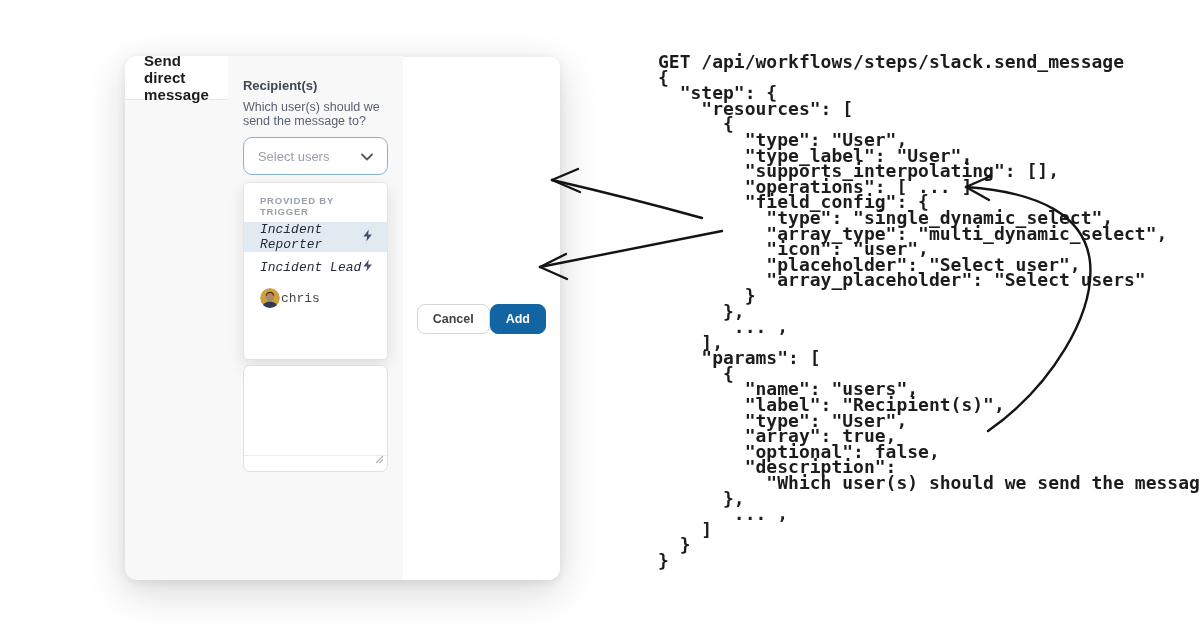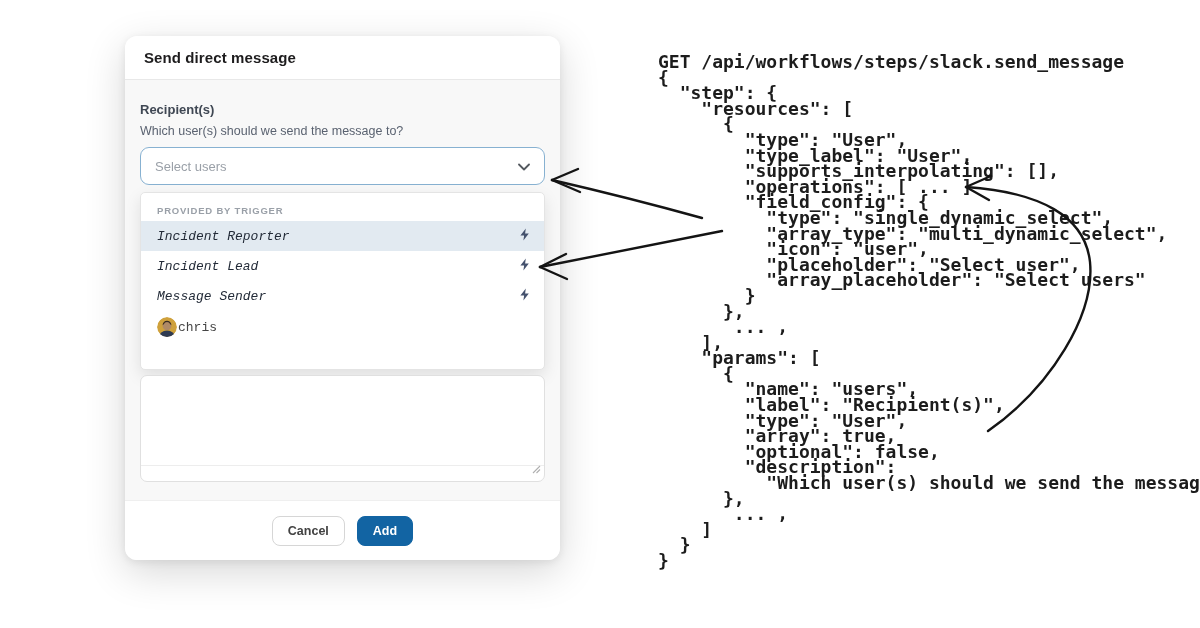--- a/index.html
+++ b/index.html
@@ -4,24 +4,24 @@
 <style>
   * { margin:0; padding:0; box-sizing:border-box; }
   html,body { background:#ffffff; }
   body {
     width:1200px; height:628px; position:relative; overflow:hidden;
     font-family:"Liberation Sans", sans-serif; color:#1d1c1d;
   }
 
   
   .modal {
-    position:absolute; left:125px; top:36px; width:435px; height:524px;
+    position:absolute; left:125px; top:56px; width:435px; height:524px;
     background:#f8f8f8; border-radius:12px;
     box-shadow:0 12px 40px rgba(0,0,0,0.16), 0 2px 8px rgba(0,0,0,0.08);
-    display:flex; flex-direction:column; overflow:hidden;
+    display:flex; flex-direction:row; overflow:hidden;
   }
   .modal-header {
     height:44px; flex:0 0 44px; background:#ffffff; border-bottom:1px solid #e8e8e8;
     display:flex; align-items:center; padding:0 19px;
   }
   .modal-title { font-size:15px; font-weight:700; color:#1d1c1d; letter-spacing:.1px; }
   .modal-body { flex:1 1 auto; padding:11px 15px 0 15px; background:#f8f8f8; }
   .field-label { font-size:13px; font-weight:700; color:#3f4753; margin-top:11px; }
   .field-desc  { font-size:12.5px; color:#5a6270; margin-top:7px; }
 
@@ -55,21 +55,21 @@
     margin-top:5px; height:107px; background:#ffffff;
     border:1px solid #e0e0e0; border-radius:7px; position:relative; cursor:text;
   }
   .textarea-inner-line {
     position:absolute; left:0; right:0; bottom:15px; border-top:1px solid #ededed;
   }
   .resize-grip { position:absolute; right:3px; bottom:3px; cursor:nwse-resize; }
 
   .modal-footer {
     flex:0 0 60px; background:#ffffff; border-top:1px solid #efefef;
-    display:flex; align-items:center; justify-content:center; gap:12px; padding:0 14px;
+    display:flex; align-items:center; justify-content:center; padding:0 14px;
   }
   .btn {
     height:30px; border-radius:8px; font-size:12.5px; font-weight:700;
     padding:0 15px; cursor:pointer; font-family:"Liberation Sans", sans-serif;
   }
   .btn-cancel { background:#ffffff; border:1px solid #d6d6d6; color:#424242; }
   .btn-add    { background:#1264a3; border:1px solid #1264a3; color:#ffffff; }
 
   
   .code-block {
@@ -118,28 +118,20 @@
 
       <div class="option">
         <span class="option-label">Incident Lead</span>
         <span>
           <svg width="11" height="13" viewBox="0 0 11 13">
               <polygon points="6.8,0.4 1.4,7.4 5.1,7.4 4.4,12.6 9.8,5.5 6.1,5.5" fill="#45526e"></polygon>
             </svg>
         </span>
       </div>
 
-      <div class="option">
-        <span class="option-label">Message Sender</span>
-        <span>
-          <svg width="11" height="13" viewBox="0 0 11 13">
-              <polygon points="6.8,0.4 1.4,7.4 5.1,7.4 4.4,12.6 9.8,5.5 6.1,5.5" fill="#45526e"></polygon>
-            </svg>
-        </span>
-      </div>
 
 
       <div class="option user-row">
         <span class="avatar">
           <svg width="20" height="20" viewBox="0 0 20 20">
             <circle cx="10" cy="10" r="10" fill="#cfa13c"></circle>
             <path d="M2 20 a8 6.5 0 0 1 16 0 Z" fill="#2e3a52"></path>
             <circle cx="10" cy="8.8" r="4.4" fill="#b08a66"></circle>
             <path d="M5.6 8.2 a4.4 4.4 0 0 1 8.8 0 l-1.2 -0.9 a3.4 3.4 0 0 0 -6.4 0 Z" fill="#3a2c22"></path>
           </svg>

